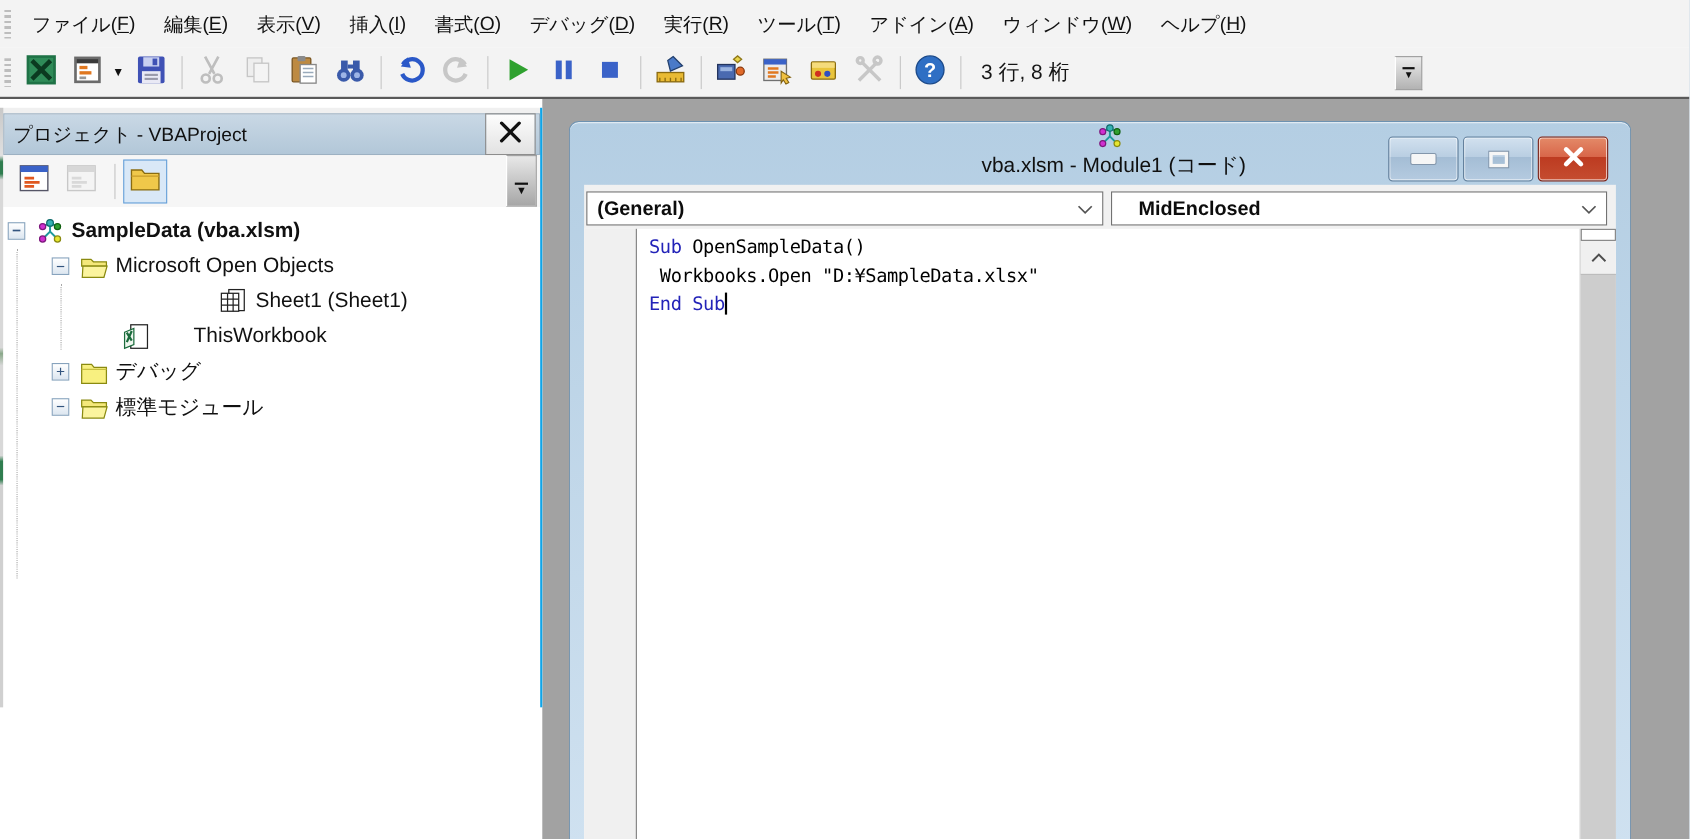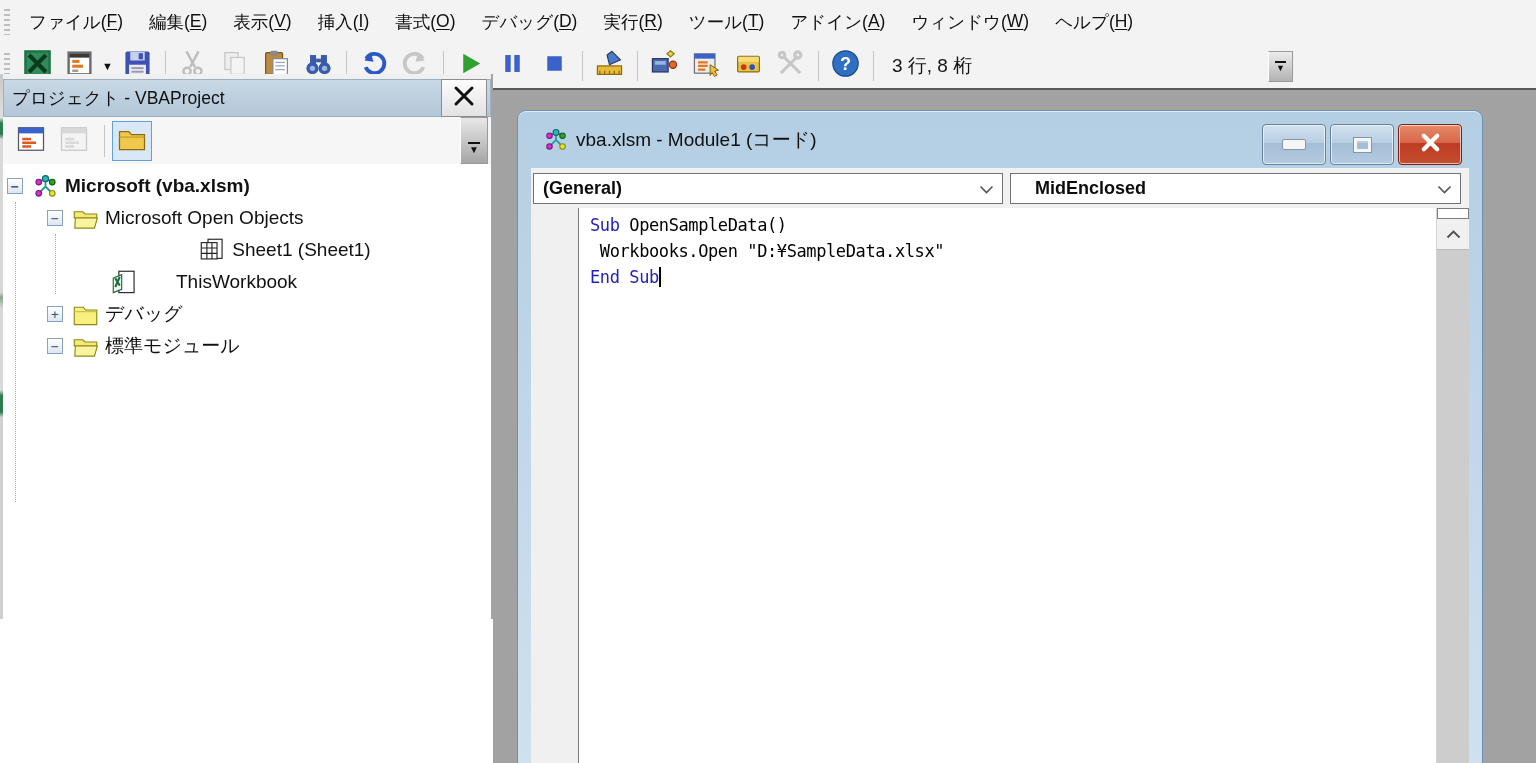--- a/index.html
+++ b/index.html
@@ -30,22 +30,22 @@
     background:linear-gradient(#ececec,#b2b2b2); border:1px solid #9a9a9a;
     border-left-color:#fff; display:flex; flex-direction:column; align-items:center;
     justify-content:center; }
   .tb-options .bar { width:11px; height:0; border-top:2px solid #111; margin-bottom:1px; }
   .tb-options .tri { font-size:9px; color:#111; line-height:9px; }
 
   
   .mdi { position:absolute; left:493px; top:90px; width:1043px; height:673px; background:#a2a2a2; }
 
   
-  .project-panel { position:absolute; left:0; top:74px; width:493px; height:545px;
-    background:#f0f0f0; border-right:2px solid #a3a3a3; }
+  .project-panel { position:absolute; left:0; top:98px; width:493px; height:545px;
+    background:#f0f0f0; border-right:2px solid #0ea5e9; }
   .edge-sliver { position:absolute; left:0; top:0; width:3px; height:100%;
     background:linear-gradient(180deg,#c8c8c8 0%,#e0e0e0 8%,#2f7d4f 9%,#2f7d4f 11%,#d8d8d8 12%,#d8d8d8 40%,#8aa88a 41%,#d8d8d8 43%,#d8d8d8 58%,#2f7d4f 59%,#2f7d4f 62%,#d0d0d0 63%,#d0d0d0 100%); }
   .panel-title { position:absolute; left:3px; top:5px; width:488px; height:38px;
     background:linear-gradient(#c9d8e5,#b2c7d8); border:1px solid #9db1c2;
     display:flex; align-items:center; padding-left:8px; font-size:17.5px; color:#101010; }
   .panel-close { position:absolute; left:441px; top:5px; width:46px; height:38px;
     background:linear-gradient(#fdfdfd,#e2e2e2); border:1px solid #8d8d8d;
     display:flex; align-items:center; justify-content:center; }
   .panel-toolbar { position:absolute; left:3px; top:43px; width:488px; height:47px;
     background:#f6f6f6; display:flex; align-items:center; padding-left:8px; }
@@ -74,36 +74,36 @@
   .tree-icon svg { width:27px; height:27px; }
   .tree-label.selected { background:#e3e3e3; padding:1px 4px; }
   .connector { position:absolute; border-left:1px dotted #a8a8a8; width:0; }
 
   
   .code-window { position:absolute; left:517px; top:110px; width:966px; height:660px;
     border-radius:9px 9px 0 0; background:linear-gradient(#b4cee3,#cfe1f0);
     border:1px solid #6d92b1; border-bottom:none;
     box-shadow:inset 0 1px 0 rgba(255,255,255,.6); }
   .cw-titlebar { height:57px; display:flex; align-items:center; padding-left:25px;
-    font-size:19px; color:#101010; }
+    font-size:19px; color:#101010;flex-direction:column; }
   .cw-title-icon { width:26px; height:26px; margin-right:7px; }
   .cw-title-icon svg { width:26px; height:26px; }
   .cw-buttons { position:absolute; top:13px; right:20px; display:flex; gap:4px; }
   .cw-btn { width:64px; height:41px; border-radius:4px; border:1px solid #64819d;
     background:linear-gradient(#d2e1ef 0%,#b9cee2 45%,#a4bdd5 46%,#b5cbe0 100%);
     box-shadow:inset 0 0 0 1px rgba(255,255,255,.65);
     display:flex; align-items:center; justify-content:center; }
   .cw-btn.close { background:linear-gradient(#e48a68 0%,#d8664a 45%,#bd3b21 46%,#c54d30 100%);
     border-color:#7c2013; }
   .glyph-min { width:24px; height:11px; background:#f6f6f6; border:1px solid #8396ab; border-radius:2px; }
   .glyph-restore { width:17px; height:14px; border:3px solid #f6f6f6; background:transparent;
     box-shadow:0 0 0 1px #8396ab; }
   .cw-client { position:absolute; left:13px; right:13px; top:57px; bottom:0; background:#f1f1f1; }
   .dd-row { height:44px; display:flex; align-items:center; padding:0 2px;
-    border-bottom:4px solid #ec4899; }
+    border-bottom:1px solid #ec4899; }
   .dropdown { height:31px; background:#fff; border:1px solid #727272; display:flex;
     align-items:center; font-weight:bold; font-size:18px; color:#0c0c0c; padding-left:9px; }
   .dropdown .chev { margin-left:auto; margin-right:8px; }
   .dd-object { width:470px; margin-right:7px; }
   .dd-proc { flex:1; margin-right:6px;padding-left:24px; }
   .code-area { position:absolute; left:0; right:0; top:40px; bottom:0; display:flex; background:#fff; }
   .code-margin { width:48px; flex:none; background:#f0f0f0; border-right:1px solid #7e7e7e; }
   .code-pane { flex:1; padding:4px 0 0 11px; font-family:"DejaVu Sans Mono", monospace;
     font-size:17px; line-height:26px; letter-spacing:-0.4px; white-space:pre; color:#000; }
   .caret { display:inline-block; width:2px; height:20px; background:#000; vertical-align:-4px; }
@@ -374,21 +374,21 @@
     <div class="tree-row bold" style="padding-left: 4px;">
           <div class="expander">−</div>
           <span class="tree-icon"><svg viewBox="0 0 24 24">
               <path d="M6 18 L12 12 L18 18 M12 12 L12 5 M12 5 L6 8 M12 5 L18 8" stroke="#1f9a9a" stroke-width="1.6" fill="none"></path>
               <circle cx="12" cy="5" r="2.7" fill="#35b2b2" stroke="#0f6a6a"></circle>
               <circle cx="6" cy="8" r="2.5" fill="#d030d0" stroke="#7c187c"></circle>
               <circle cx="18" cy="8" r="2.5" fill="#30a030" stroke="#106010"></circle>
               <circle cx="6" cy="18" r="2.5" fill="#d030d0" stroke="#7c187c"></circle>
               <circle cx="18" cy="18" r="2.5" fill="#e6e630" stroke="#8a8a10"></circle>
             </svg></span>
-          <span class="tree-label">Microsoft (vba.xlsm)</span>
+          <span class="tree-label">SampleData (vba.xlsm)</span>
         </div>
         <div class="tree-row" style="padding-left: 44px;">
           <div class="expander">−</div>
           <span class="tree-icon"><svg viewBox="0 0 24 24">
               <path d="M2 6 h7.5 l2 2 h10.5 v3.5 h-20 z" fill="#f4e87a" stroke="#8a8a10"></path>
               <path d="M3 11.5 h19.5 l-2.5 9 h-17.5 z" fill="#fbf49e" stroke="#8a8a10"></path>
             </svg></span>
           <span class="tree-label">Microsoft Open Objects</span>
         </div>
         <div class="tree-row" style="padding-left: 76px; justify-content: center;">

